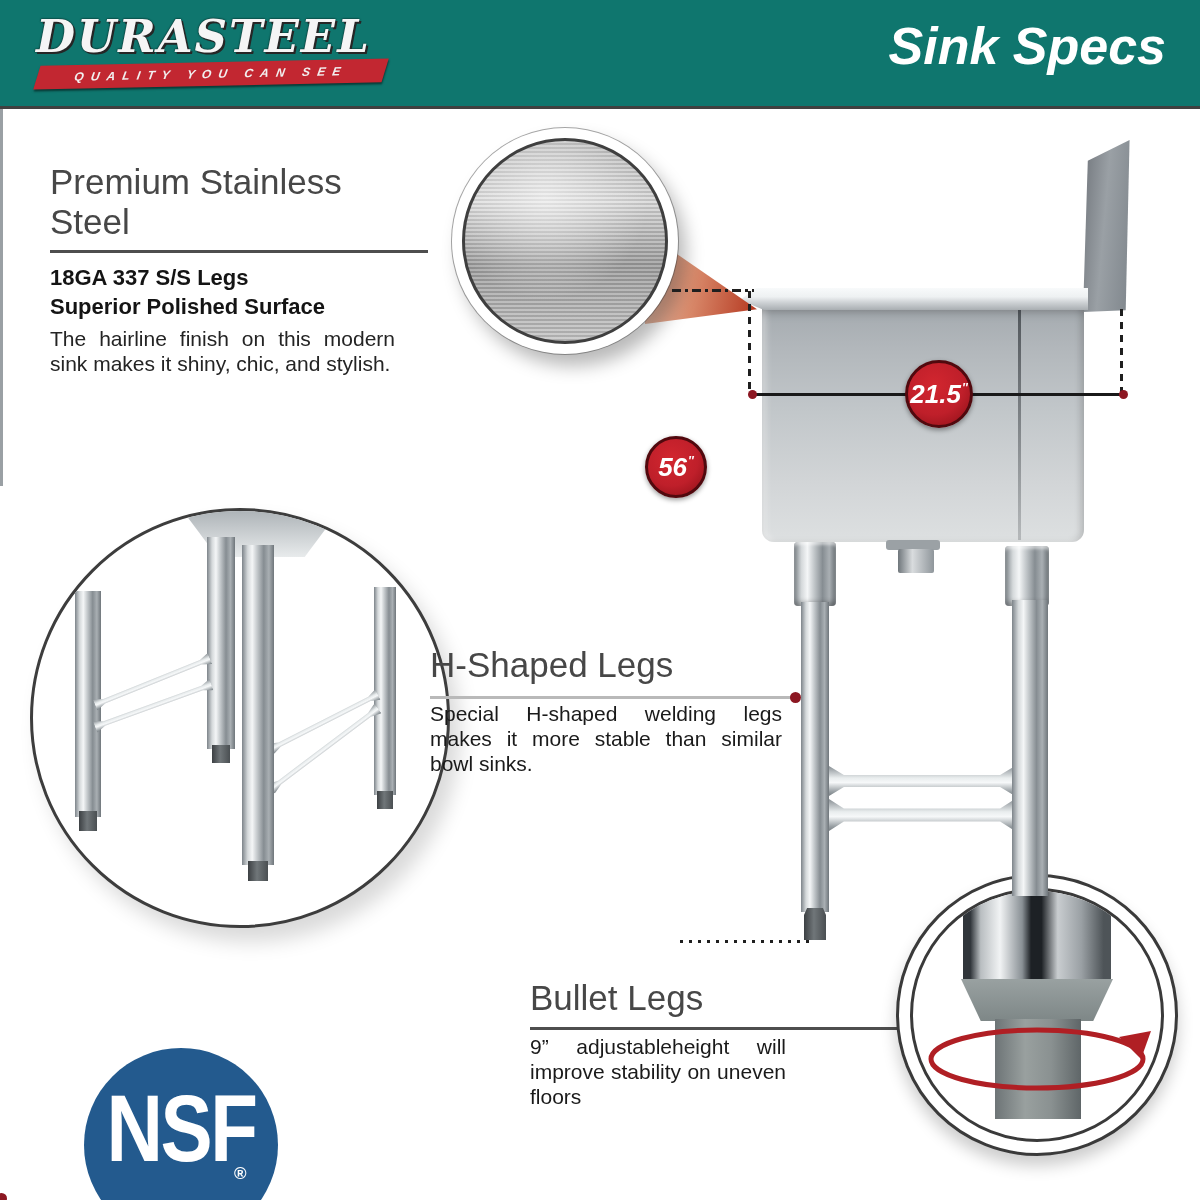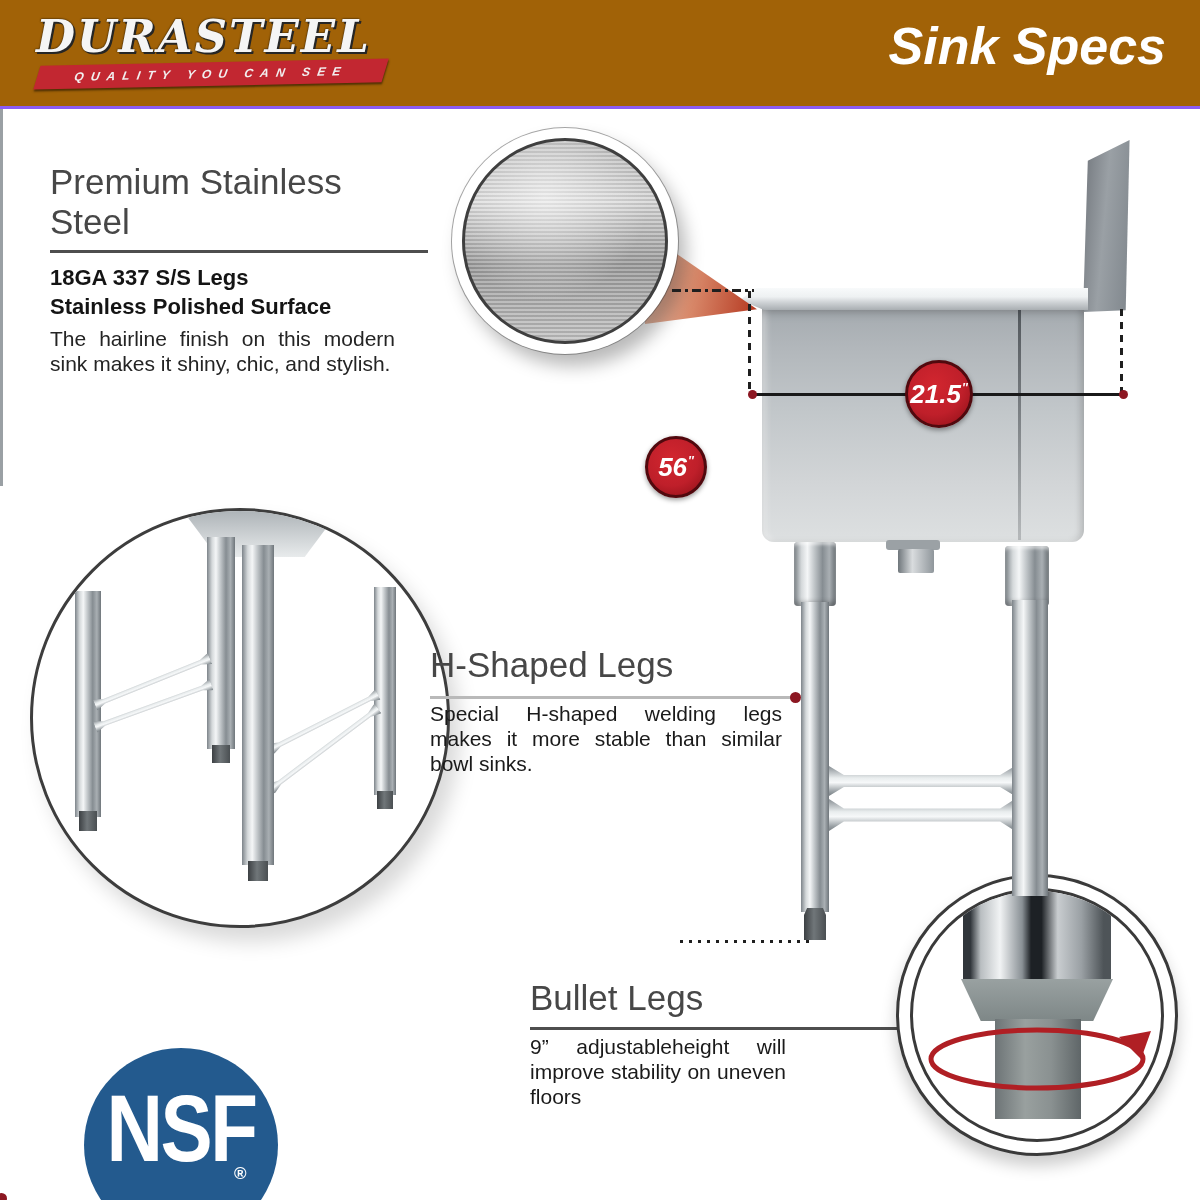--- a/index.html
+++ b/index.html
@@ -1,21 +1,21 @@
 <!DOCTYPE html>
 <html><head>
 <meta charset="utf-8">
 <style>
   html,body{margin:0;padding:0;background:#ffffff;}
   .page{position:relative;width:1200px;height:1200px;background:#fff;overflow:hidden;
         font-family:"Liberation Sans", sans-serif;}
 
   
-  .topbar{position:absolute;left:0;top:0;width:1200px;height:106px;background:#a16207;
-          border-bottom:3px solid #8b5cf6;z-index:10;}
+  .topbar{position:absolute;left:0;top:0;width:1200px;height:106px;background:#0f766e;
+          border-bottom:3px solid #404040;z-index:10;}
   .logo{position:absolute;left:36px;top:10px;width:400px;height:90px;}
   .logo-word{font-family:"DejaVu Serif", serif;font-style:italic;font-weight:bold;
              font-size:45px;color:#f5f5f5;letter-spacing:2px;
              text-shadow:2px 2px 0 #262626, 0 0 2px #000;}
   .logo-banner{position:absolute;left:2px;top:52px;width:346px;height:24px;background:#c22731;
                transform:skewX(-18deg) rotate(-1.2deg);box-shadow:1px 2px 2px rgba(0,0,0,.5);}
   .logo-banner span{display:block;text-align:center;line-height:24px;font-size:12px;
                     font-weight:bold;font-style:italic;color:#f2efef;letter-spacing:7px;
                     transform:skewX(8deg);}
   .page-title{position:absolute;right:34px;top:16px;font-size:52px;font-weight:bold;
@@ -177,21 +177,21 @@
         <span>QUALITY YOU CAN SEE</span>
       </div>
     </div>
     <div class="page-title">Sink Specs</div>
   </div>
 
   <div class="sec sec-premium">
     <div class="sec-heading">Premium Stainless Steel</div>
     <div class="spec-lines">
       <div>18GA 337 S/S Legs</div>
-      <div>Stainless Polished Surface</div>
+      <div>Superior Polished Surface</div>
     </div>
     <div class="sec-body">The hairline finish on this modern sink makes it shiny, chic, and stylish.</div>
   </div>
 
   <div class="steel-wedge"></div>
   <div class="steel-circle">
     <div class="steel-metal"></div>
   </div>
 
   <div class="sink">

